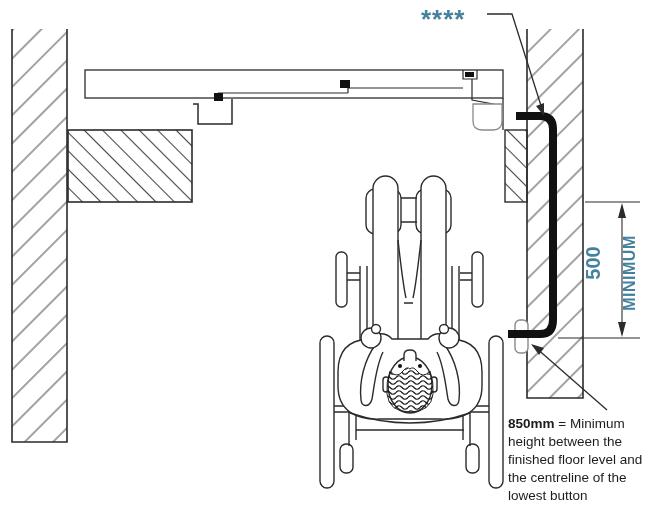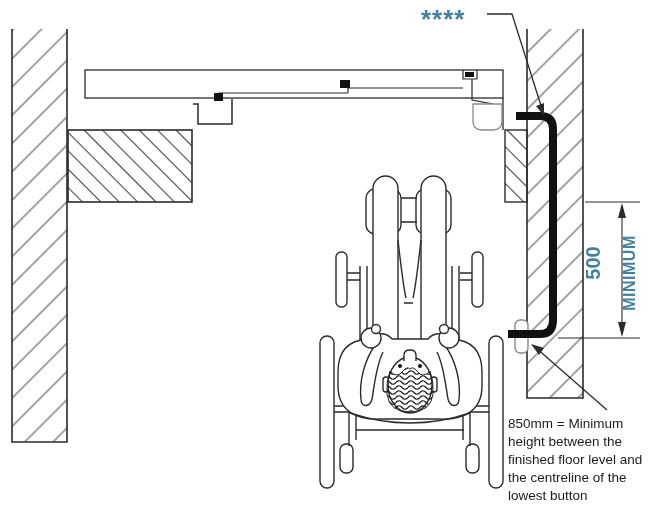--- a/index.html
+++ b/index.html
@@ -1,21 +1,21 @@
 <!DOCTYPE html>
 <html><head>
 <meta charset="utf-8">
 <style>
   html,body{margin:0;padding:0;background:#fff;}
   .canvas{position:relative;width:655px;height:514px;background:#fff;overflow:hidden;
           font-family:"Liberation Sans",sans-serif;}
   .canvas svg{position:absolute;left:0;top:0;}
   .note{position:absolute;left:508px;top:415px;width:150px;font-size:13.5px;
         line-height:18px;color:#1c1c1c;}
-  .note b{font-weight:normal;}
+  .note b{font-weight:bold;}
   .svgtext{font-family:"Liberation Sans",sans-serif;font-weight:bold;}
 </style>
 </head>
 <body>
 
 <div class="canvas">
 
 <svg width="655" height="514" viewBox="0 0 655 514">
   <defs>
     <pattern id="hatchWall" width="20" height="20" patternUnits="userSpaceOnUse" patternTransform="rotate(45)">

